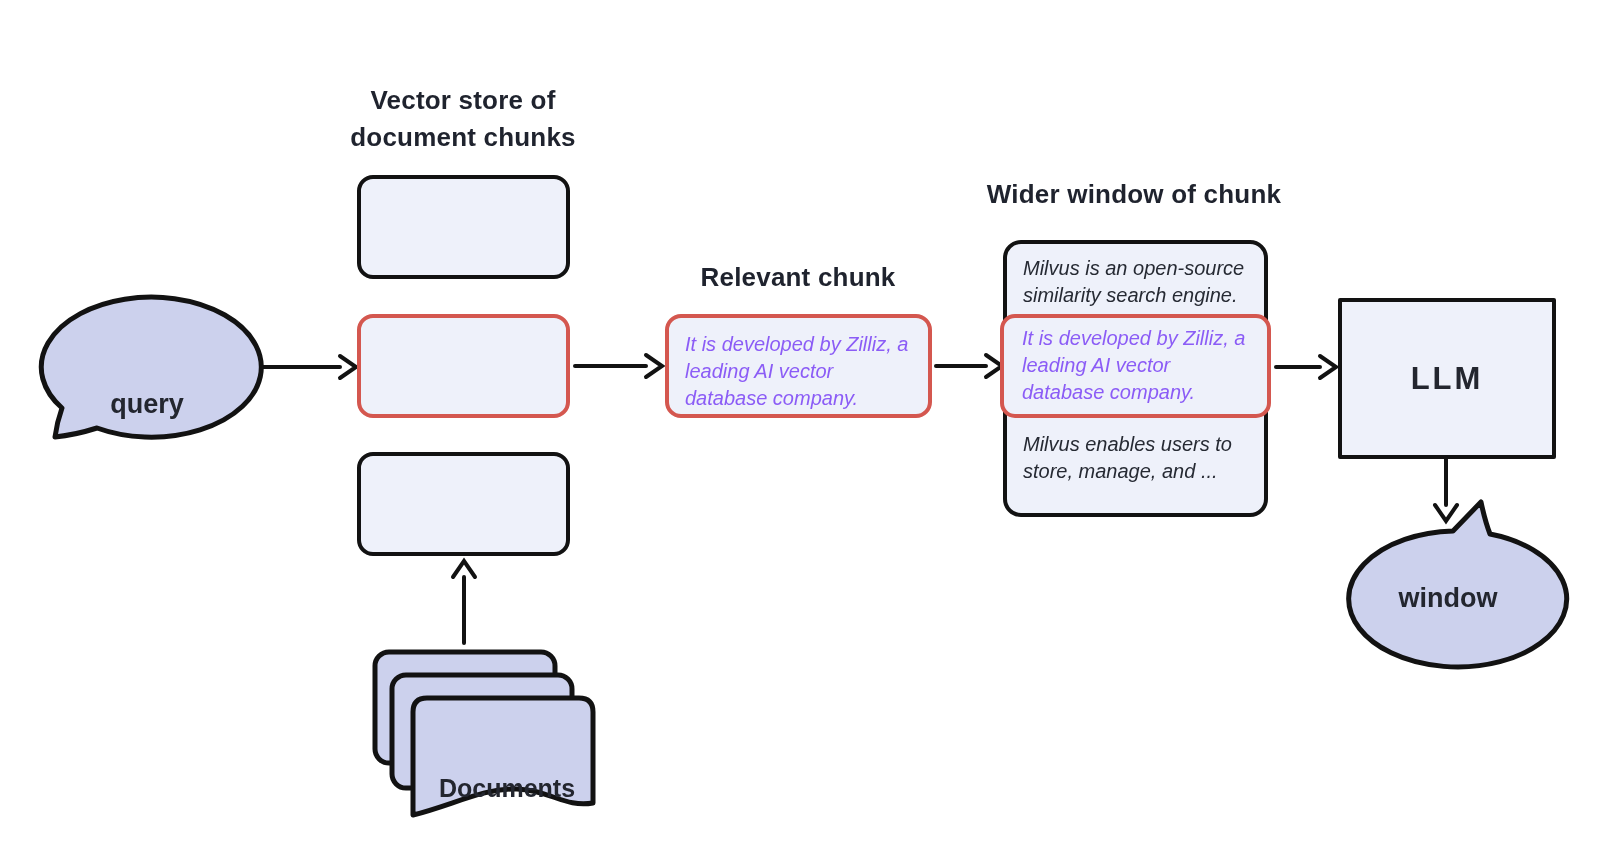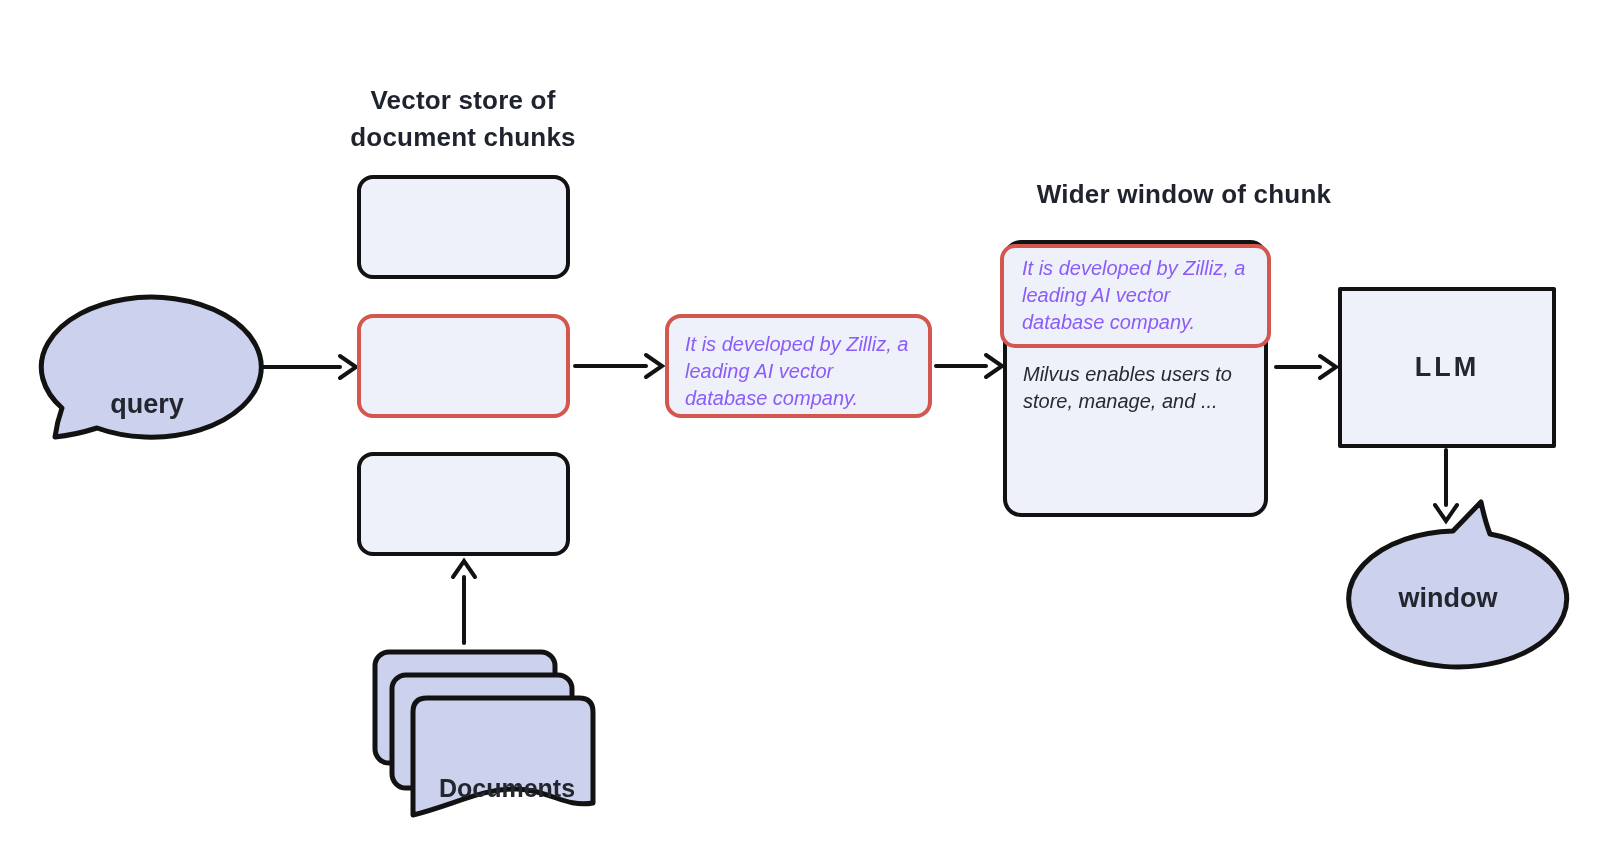--- a/index.html
+++ b/index.html
@@ -34,23 +34,23 @@
     left:1003px;top:240px;width:265px;height:277px;border:4px solid #121212;
     border-radius:18px;display:flex;flex-direction:column;
   }
   .wider-top{box-sizing:border-box;height:70px;padding:11px 14px 0 16px;}
   .wider-red{
     box-sizing:border-box;margin:0 -7px;height:104px;border:4px solid #d4574f;
     border-radius:15px;background:#eef1fa;padding:7px 14px 0 18px;flex:none;
   }
   .wider-bottom{box-sizing:border-box;padding:13px 26px 0 16px;}
   .llm-box{
-    left:1338px;top:287px;width:218px;height:161px;border:4px solid #121212;
+    left:1338px;top:298px;width:218px;height:161px;border:4px solid #121212;
     border-radius:2px;display:flex;align-items:center;justify-content:center;
-    letter-spacing:3px;font-size:27px;font-weight:700;
+    letter-spacing:3px;font-size:31px;font-weight:700;
     position:absolute;box-sizing:border-box;background:#eef1fa;
   }
 </style>
 </head>
 <body>
 
 <div class="canvas">
 
   <svg class="abs" style="left:0;top:0;" width="1600" height="863" viewBox="0 0 1600 863">
     <g stroke="#121212" stroke-width="4" fill="none" stroke-linecap="round" stroke-linejoin="miter">
@@ -76,37 +76,39 @@
       </g>
       <g>
         <path d="M464 643 V577"></path>
           <path d="M453 577 L464 561 L475 577"></path>
       </g>
     </g>
   </svg>
 
   <div class="heading" style="left:343px;top:82px;width:240px;">Vector store of document chunks</div>
 
+  <div class="heading nowrap" style="left:658px;top:259px;width:280px;">Relevant chunk</div>
 
-  <div class="heading nowrap" style="left:1024px;top:176px;width:320px;">Wider window of chunk</div>
+  <div class="heading nowrap" style="left:974px;top:176px;width:320px;">Wider window of chunk</div>
 
   <svg class="abs" style="left:35px;top:287px;" width="245" height="170" viewBox="0 0 245 170">
     <path d="M 62 141 A 110 70 0 1 0 27 121 Q 22 135 20 150 Q 40 148 62 141 Z" fill="#ccd1ed" stroke="#121212" stroke-width="5" stroke-linejoin="round"></path>
   </svg>
   <div class="node-label" style="left:87px;top:345px;width:120px;height:40px;margin-top:39px;">query</div>
 
   <div class="chunk-box vec-box" style="left:357px;top:175px;width:213px;height:104px;"></div>
   <div class="chunk-box red-border" style="left:357px;top:314px;width:213px;height:104px;"></div>
   <div class="chunk-box vec-box" style="left:357px;top:452px;width:213px;height:104px;"></div>
 
   <div class="chunk-box red-border relevant-chunk-box">
     <div class="chunk-text red-text">It is developed by Zilliz, a leading AI vector database company.</div>
   </div>
 
   <div class="chunk-box wider-box">
+    <div class="wider-top chunk-text">Milvus is an open-source similarity search engine.</div>
     <div class="wider-red">
       <div class="chunk-text red-text">It is developed by Zilliz, a leading AI vector database company.</div>
     </div>
     <div class="wider-bottom chunk-text">Milvus enables users to store, manage, and ...</div>
   </div>
 
   <div class="llm-box">LLM</div>
 
   <svg class="abs" style="left:1330px;top:485px;" width="245" height="195" viewBox="0 0 245 195">
     <path d="M 160 49 A 109 68 0 1 1 123 46 L 151 17 Q 155 36 160 49 Z" fill="#ccd1ed" stroke="#121212" stroke-width="5" stroke-linejoin="round"></path>

